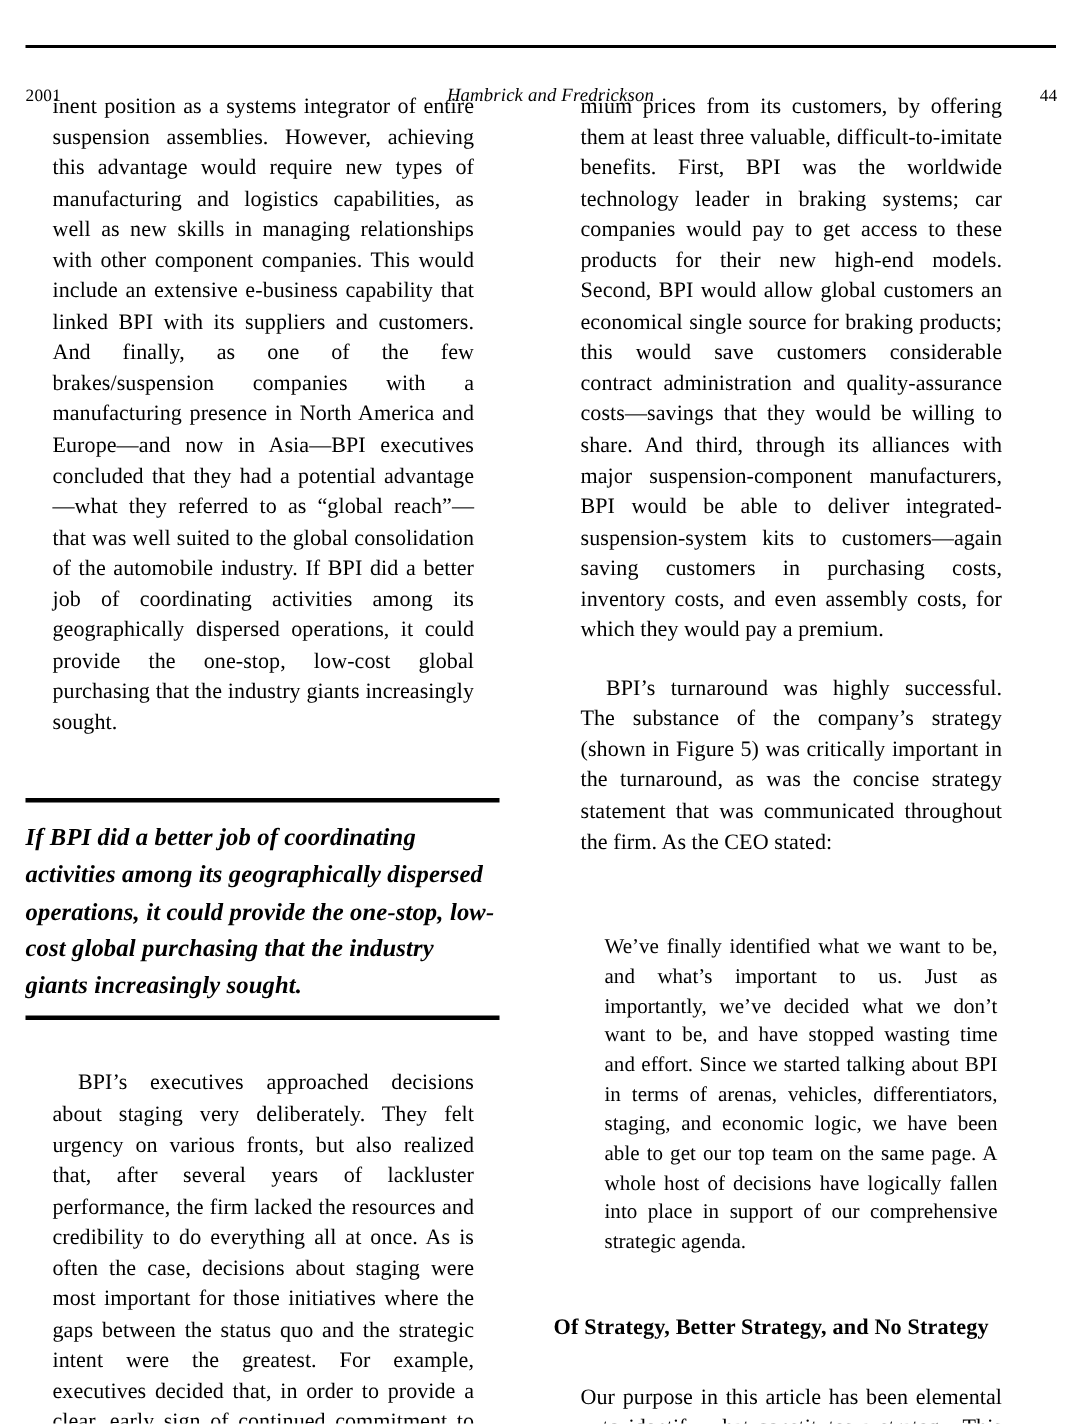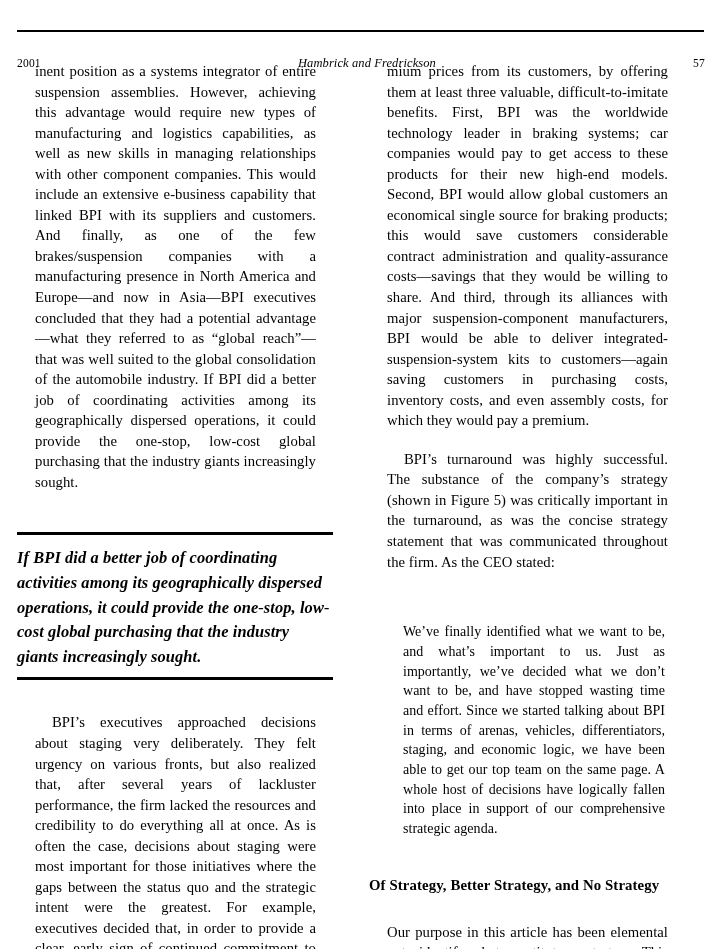--- a/index.html
+++ b/index.html
@@ -137,21 +137,21 @@
 </style>
 </head>
 <body>
 
 <div class="page">
 
   <div class="running-head">
     <div class="rh-row">
       <span class="rh-year">2001</span>
       <span class="rh-title">Hambrick and Fredrickson</span>
-      <span class="rh-page">57</span>
+      <span class="rh-page">44</span>
     </div>
   </div>
   <div class="rule-head"></div>
 
   <div class="columns">
 
     <div class="col col-left">
       <p class="body">inent position as a systems integrator of entire suspension assemblies. However, achieving this advantage would require new types of manufacturing and logistics capabilities, as well as new skills in managing relationships with other component companies. This would include an extensive e-business capability that linked BPI with its suppliers and customers. And finally, as one of the few brakes/suspension companies with a manufacturing presence in North America and Europe—and now in Asia—BPI executives concluded that they had a potential advantage—what they referred to as “global reach”—that was well suited to the global consolidation of the automobile industry. If BPI did a better job of coordinating activities among its geographically dispersed operations, it could provide the one-stop, low-cost global purchasing that the industry giants increasingly sought.</p>
 
       <div class="sp-before-pq"></div>

